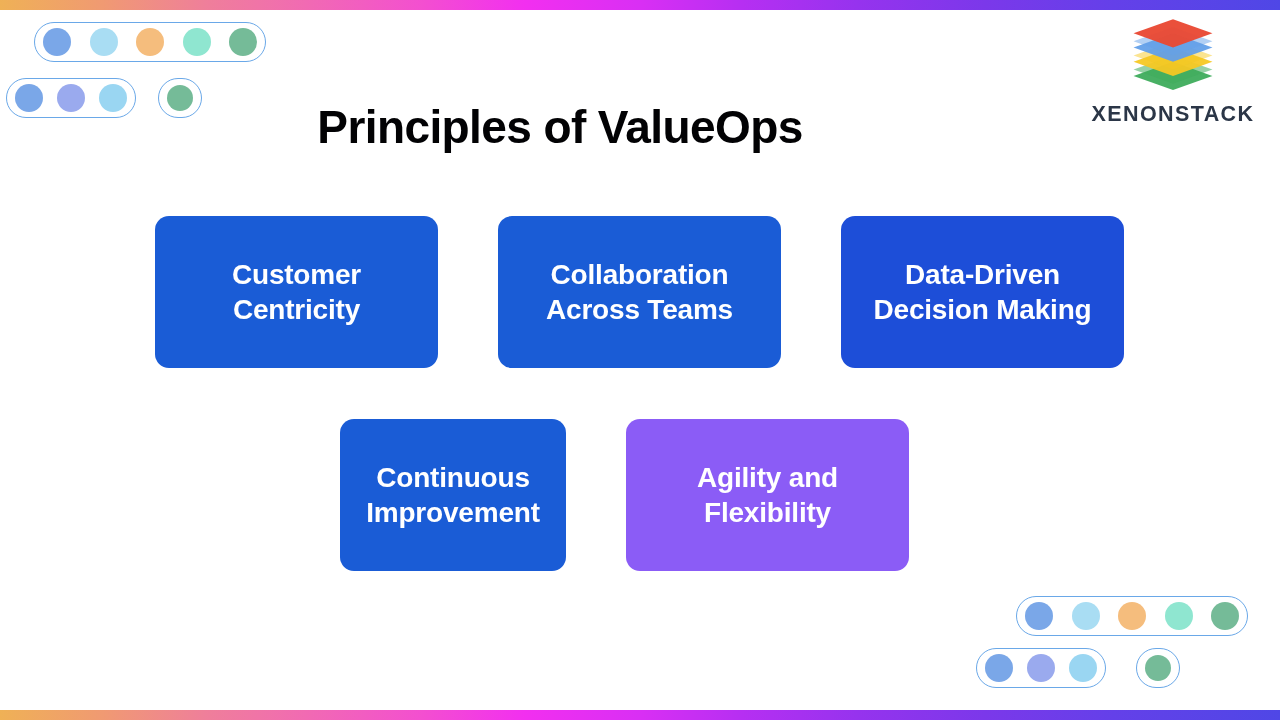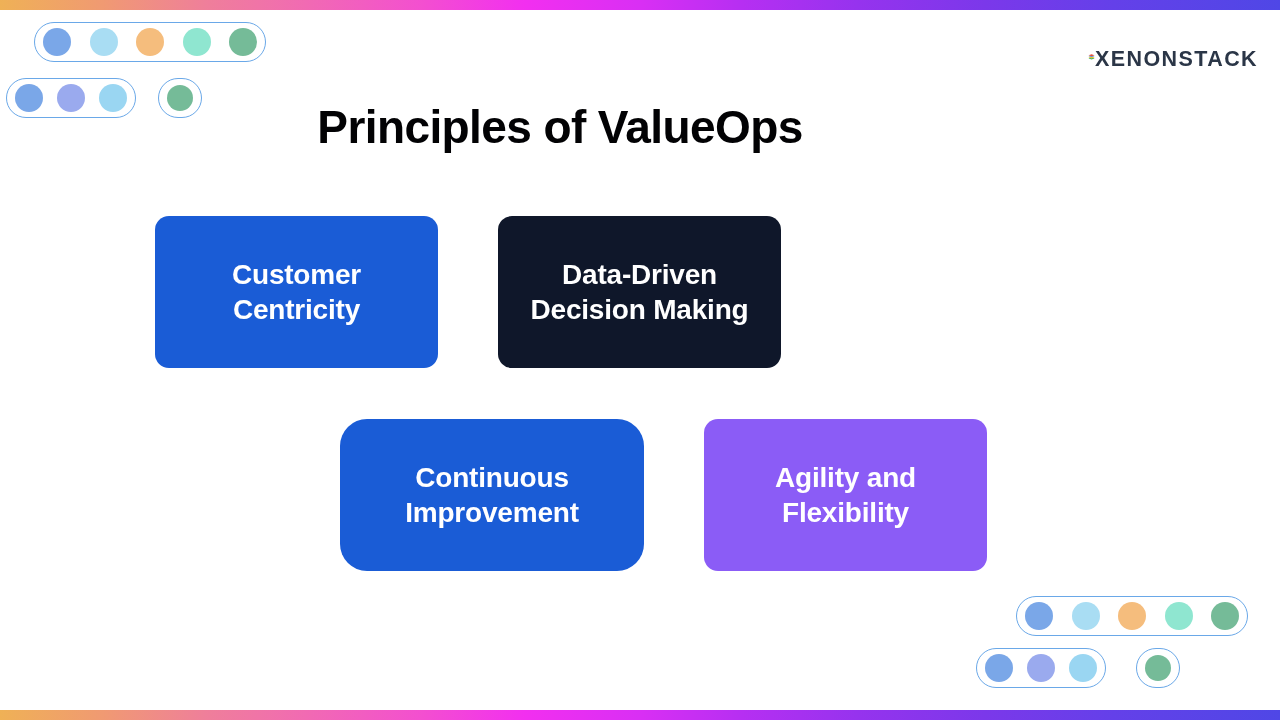--- a/index.html
+++ b/index.html
@@ -110,21 +110,21 @@
   }
   #deco-bottom-right .pill-c .dot { width: 26px; height: 26px; }
 
   
   .logo {
     position: absolute;
     right: 22px;
     top: 16px;
     width: 170px;
     display: flex;
-    flex-direction: row;
+    flex-direction: column;
     align-items: center;
   }
   .logo-mark { width: 96px; height: 82px; display: block; }
   .logo-text {
     margin-top: 4px;
     font-size: 21.5px;
     font-weight: 600;
     letter-spacing: 1.4px;
     color: #2b3647;
     white-space: nowrap;
@@ -169,21 +169,21 @@
     color: #ffffff;
     font-size: 28px;
     font-weight: 700;
     line-height: 1.26;
     letter-spacing: -0.2px;
     padding: 10px 14px;
   }
   .card.w1 { width: 283px; height: 152px; }
   .card.w2 { width: 283px; height: 152px; }
   .card.w3 { width: 283px; height: 152px; }
-  .card.w4 { width: 304px; height: 152px; border-radius: 27px; }
+  .card.w4 { width: 226px; height: 152px; }
   .card.w5 { width: 283px; height: 152px; }
   .card-label { white-space: pre-line; display: block; }
 </style>
 </head>
 <body>
 
 <div class="slide">
 
   <div class="gradient-bar top"></div>
 
@@ -220,21 +220,25 @@
     <div class="logo-text" style="color: rgb(43, 54, 71);">XENONSTACK</div>
   </div>
 
   <h1 class="slide-title" style="color: rgb(2, 2, 4);">Principles of ValueOps</h1>
 
   <div class="card-row row-1">
     <div class="card w1" style="background: rgb(26, 92, 214); color: rgb(255, 255, 255);">
       <span class="card-label">Customer
 Centricity</span>
     </div>
-    <div class="card w3" style="background: #0f172a; color: rgb(255, 255, 255);">
+    <div class="card w2" style="background: rgb(26, 92, 214); color: rgb(255, 255, 255);">
+      <span class="card-label">Collaboration
+Across Teams</span>
+    </div>
+    <div class="card w3" style="background: #1d4ed8; color: rgb(255, 255, 255);">
       <span class="card-label">Data-Driven
 Decision Making</span>
     </div>
   </div>
 
   <div class="card-row row-2">
     <div class="card w4" style="background: rgb(26, 92, 214); color: rgb(255, 255, 255);">
       <span class="card-label">Continuous
 Improvement</span>
     </div>

